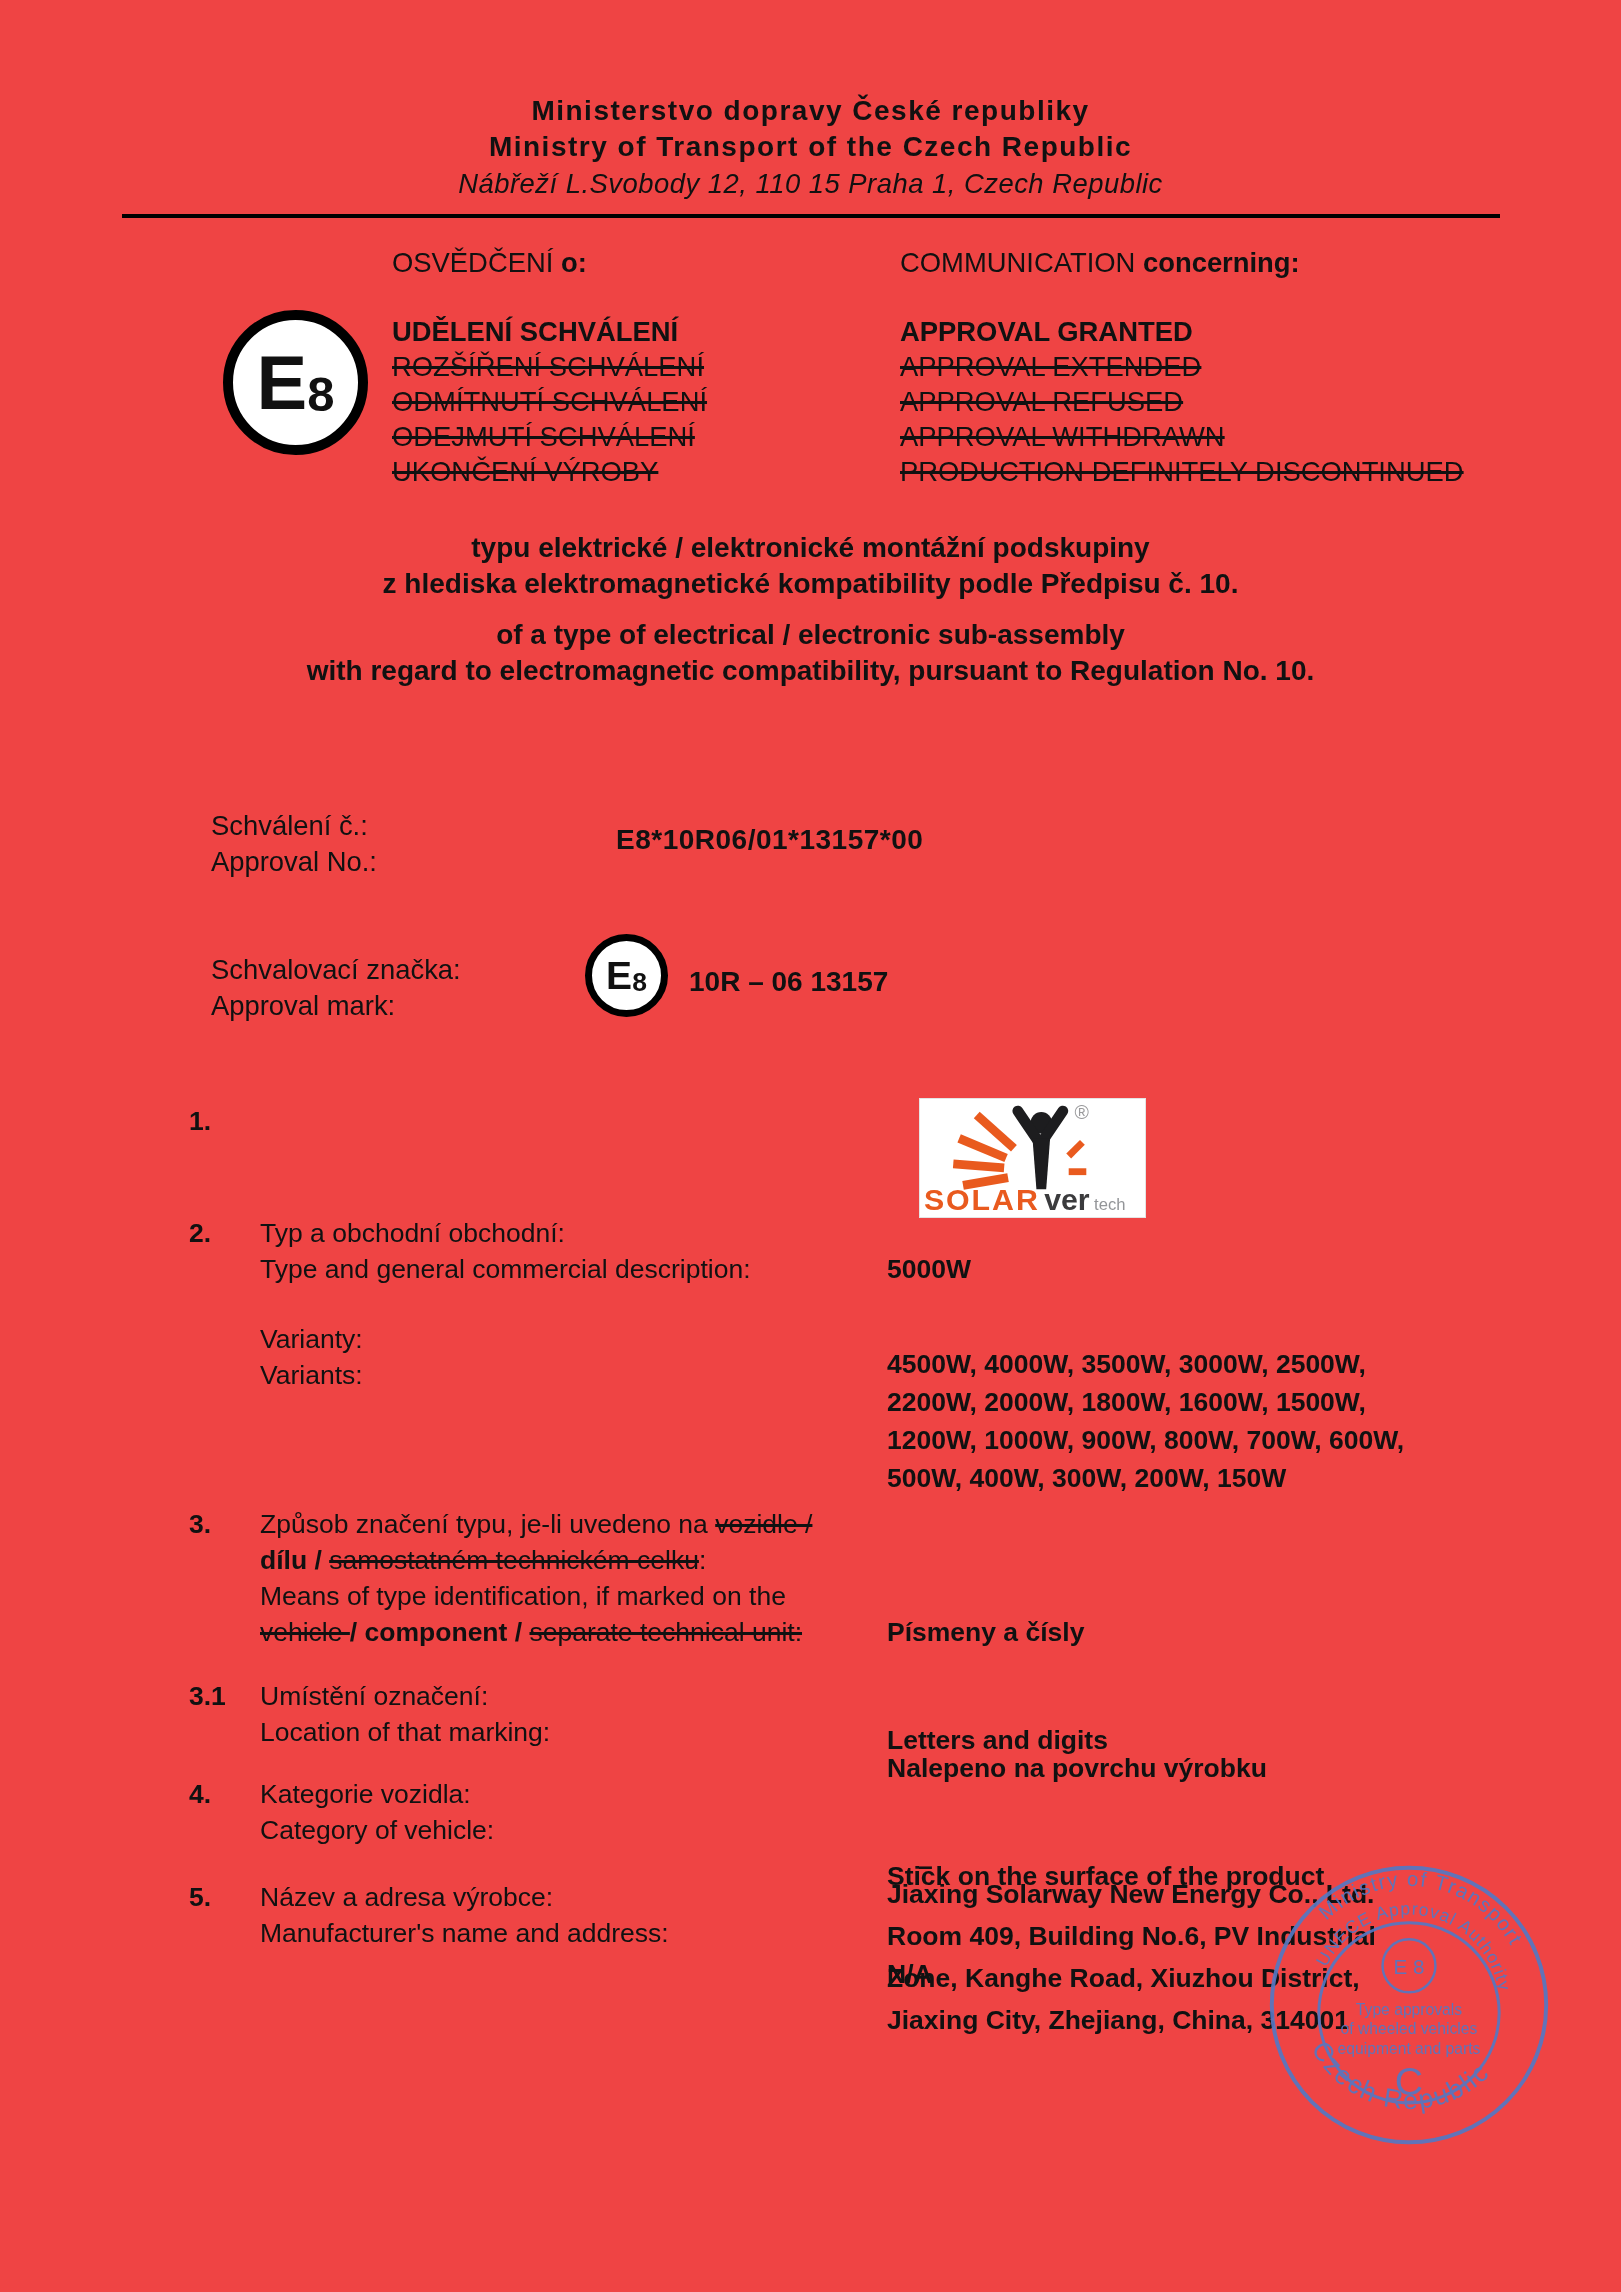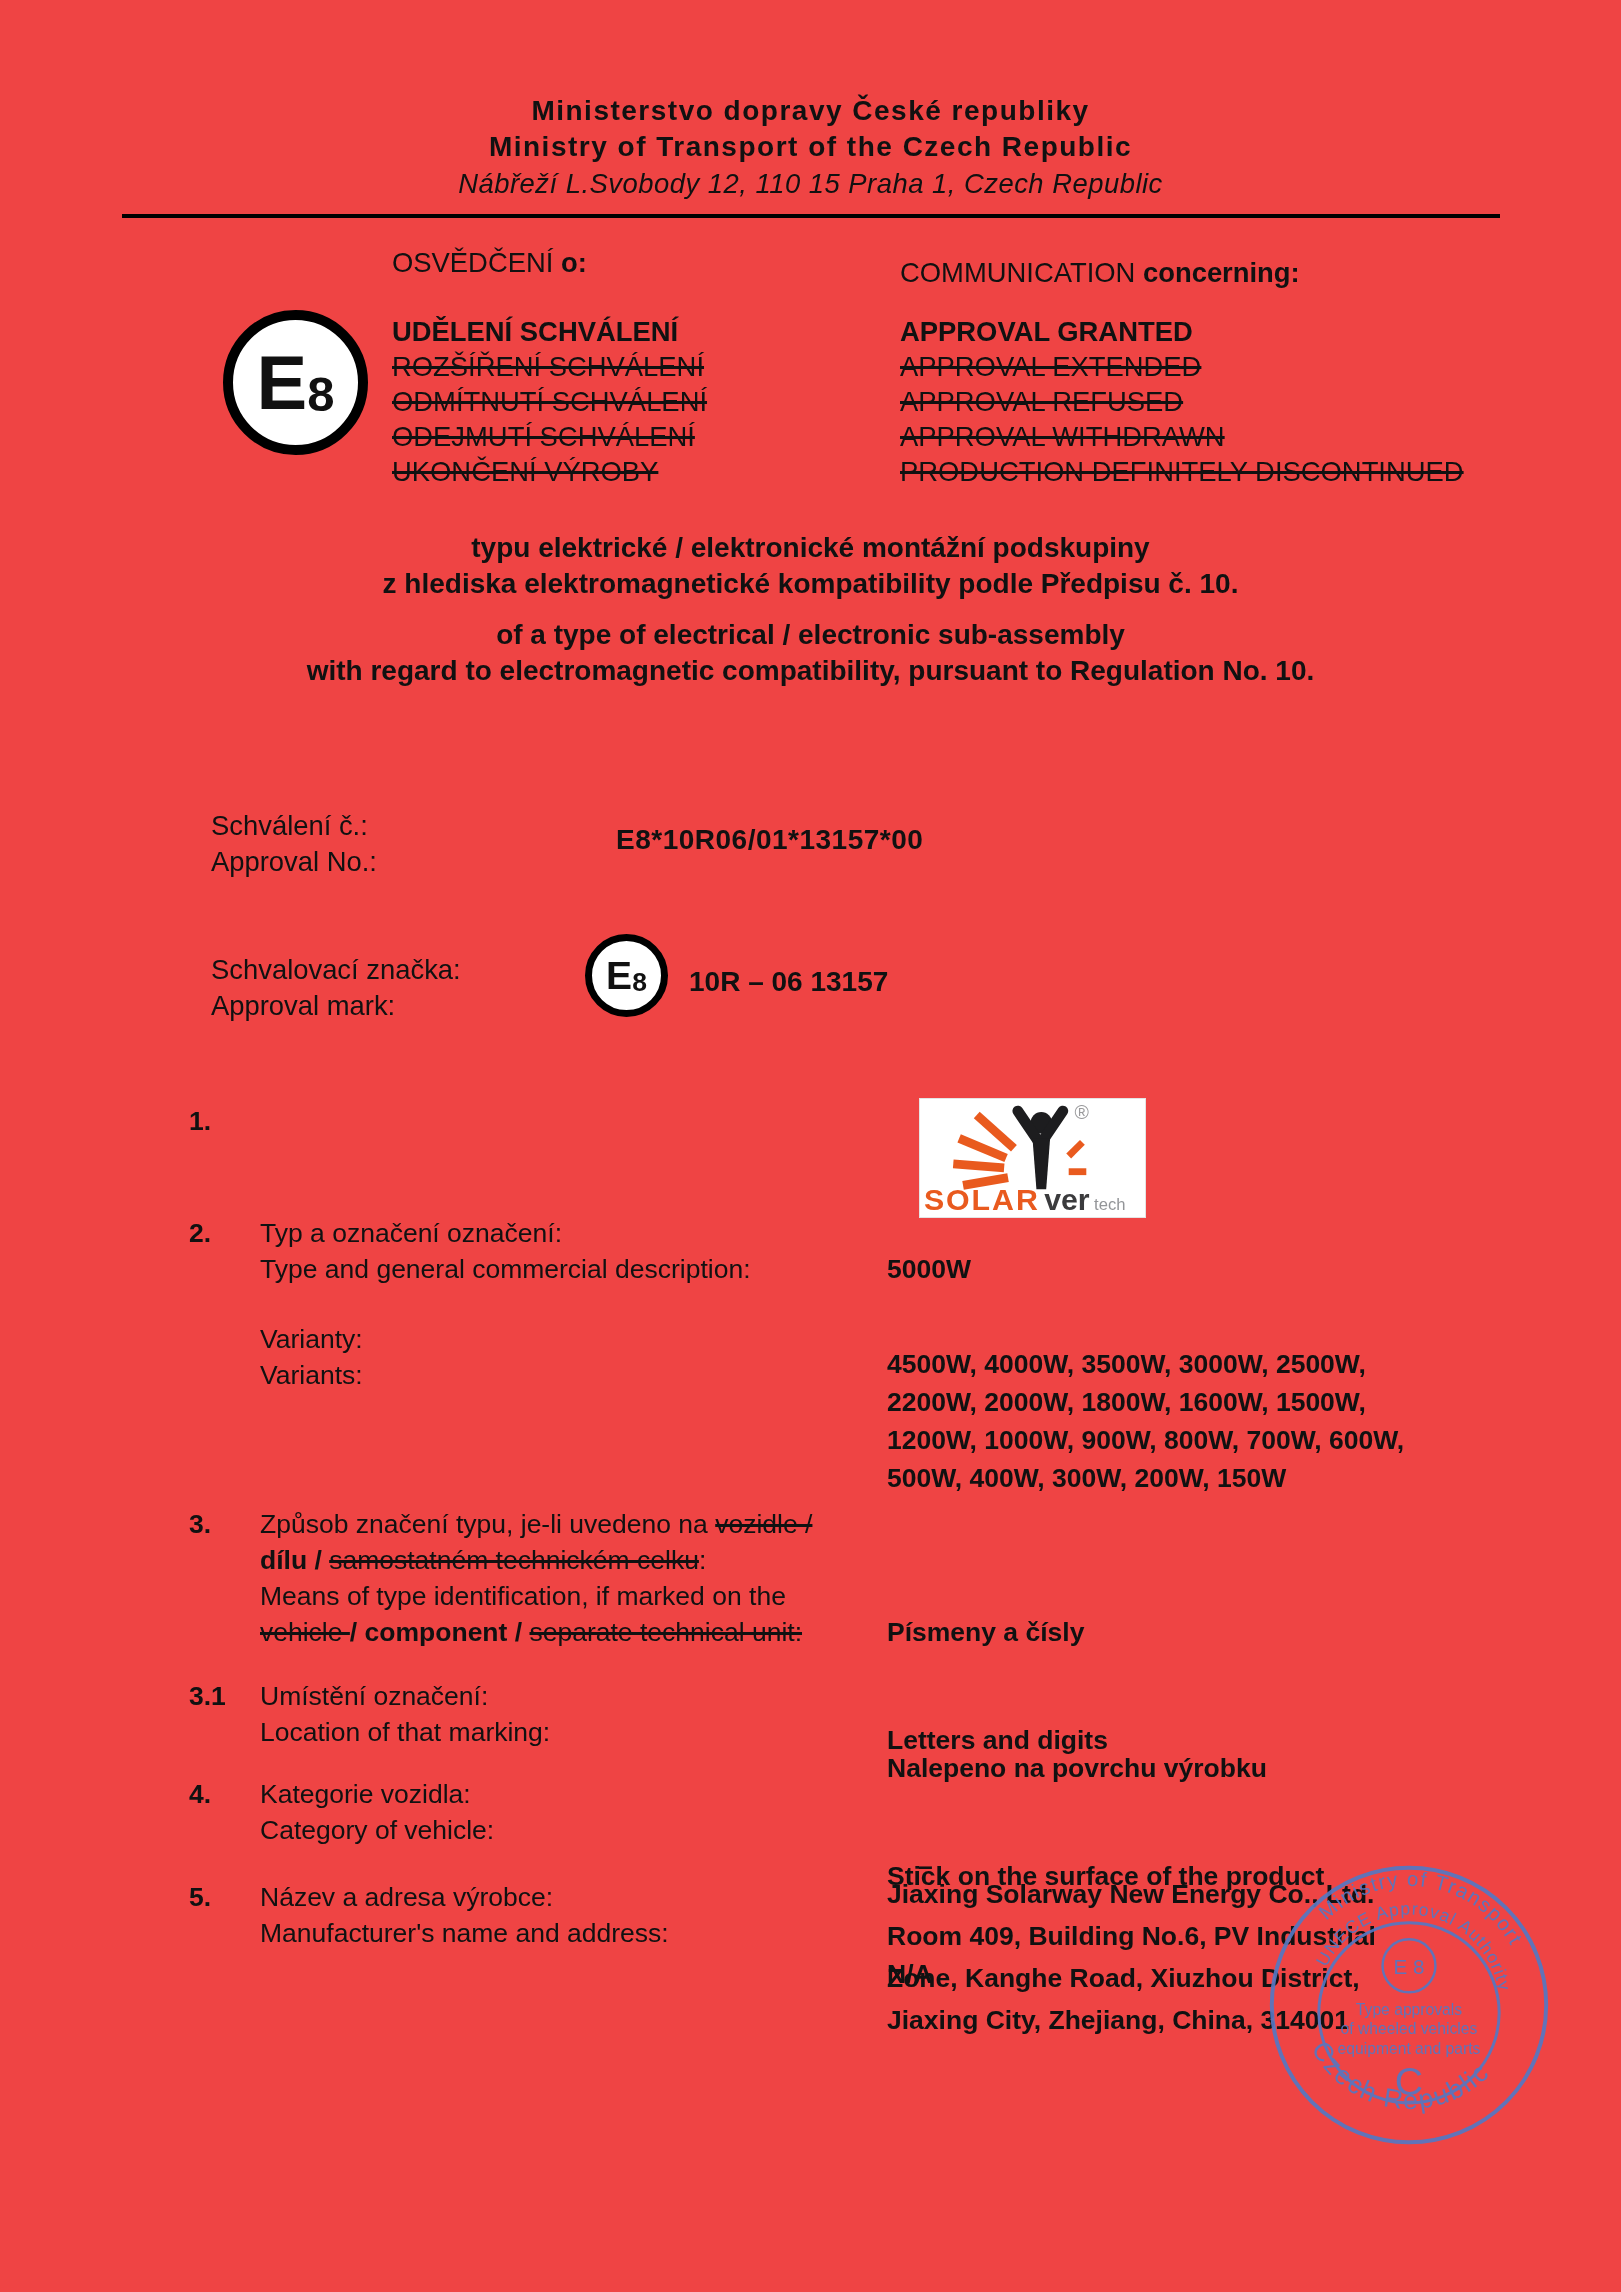--- a/index.html
+++ b/index.html
@@ -13,21 +13,21 @@
   .preline{white-space:pre;}
 
   
   .header{position:absolute;top:93px;left:0;width:100%;text-align:center;}
   .header .t{font-size:28px;font-weight:700;letter-spacing:1.5px;line-height:36px;}
   .header .addr{font-size:27.4px;font-style:italic;line-height:37px;letter-spacing:0.5px;}
   .rule{position:absolute;top:214px;left:122px;width:1378px;height:3.9px;background:#000;}
 
   
   .comm-head-cs{position:absolute;top:247px;left:392px;font-size:27.4px;}
-  .comm-head-en{position:absolute;top:257px;left:900px;font-size:27.4px;}
+  .comm-head-en{position:absolute;top:247px;left:900px;font-size:27.4px;}
   .emark-big{position:absolute;left:223px;top:310px;width:125px;height:125px;border:10.8px solid #000;
     border-radius:50%;display:flex;align-items:center;justify-content:center;background:#fff;}
   .emark-big .e{font-size:76px;font-weight:700;line-height:1;}
   .emark-big .n{font-size:49px;font-weight:700;line-height:1;transform:translateY(11.8px);}
   .comm-rows{position:absolute;top:314px;font-size:27.4px;line-height:35px;}
   .comm-rows.cs{left:392px;}
   .comm-rows.en{left:900px;}
 
   
   .subject{position:absolute;left:0;width:100%;text-align:center;font-weight:700;font-size:28px;line-height:36px;}
@@ -157,21 +157,21 @@
         <tspan x="4" font-size="31" fill="#e95a1e" letter-spacing="2">SOLAR</tspan>
         <tspan font-size="31" fill="#3b3b3d" letter-spacing="0">ver</tspan>
         <tspan font-size="17" fill="#939598" font-weight="normal">tech</tspan>
       </text>
     </svg>
   </div>
 
   <div class="item item-2">
     <span class="num">2.</span>
     <div class="label">
-      <div>Typ a označení označení:</div>
+      <div>Typ a obchodní obchodní:</div>
       <div>Type and general commercial description:</div>
     </div>
     <div class="value" style="top:36px">5000W</div>
   </div>
 
   <div class="item variants">
     <div class="label">
       <div>Varianty:</div>
       <div>Variants:</div>
     </div>

